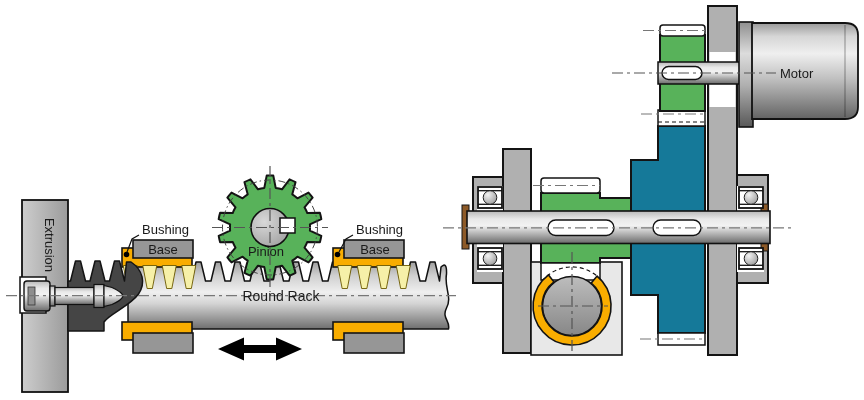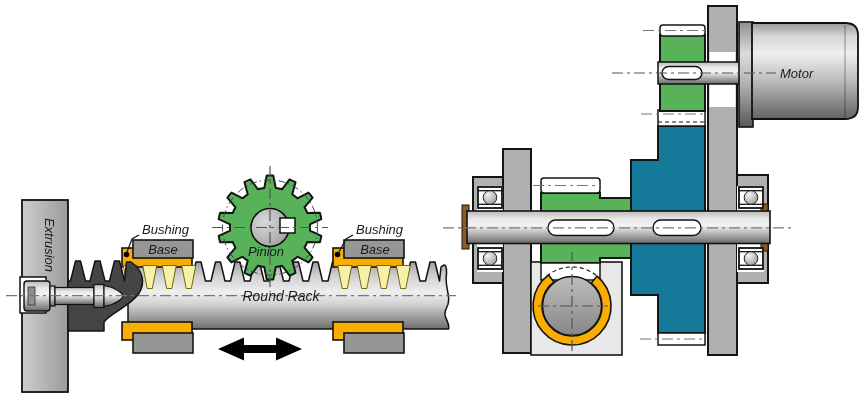--- a/index.html
+++ b/index.html
@@ -1,16 +1,16 @@
 <!DOCTYPE html>
 <html style="--gear_green: #58b25a; --big_gear_teal: #157999; --bushing_yellow: #f9ad00; --bushing_tooth_pale: #f6f0a8; --metal_gray: #b0b0b0; --base_block_gray: #969696; --light_block: #e8e8e8; --dark_stopper: #454545; --spacer_brown: #8d5a28; --outline: #141414;"><head>
 <meta charset="utf-8">
 <style>
   html,body{margin:0;padding:0;background:#fff;}
-  .stage{width:864px;height:400px;position:relative;font-family:"Liberation Sans",sans-serif;font-style:italic;}
+  .stage{width:864px;height:400px;position:relative;font-family:"Liberation Sans",sans-serif;}
   svg{display:block;}
   .metal{fill:var(--metal_gray);stroke:var(--outline);stroke-width:2;}
   .baseblock{fill:var(--base_block_gray);stroke:var(--outline);stroke-width:1.6;}
   .lightblock{fill:var(--light_block);stroke:var(--outline);stroke-width:1.6;}
   .whiteband{fill:#ffffff;stroke:var(--outline);stroke-width:1.5;}
   .teal{fill:var(--big_gear_teal);stroke:var(--outline);stroke-width:2;}
   .green{fill:var(--gear_green);stroke:var(--outline);stroke-width:2;}
   .yellow{fill:var(--bushing_yellow);stroke:var(--outline);stroke-width:1.6;}
   .pale{fill:var(--bushing_tooth_pale);stroke:#6b5900;stroke-width:0.9;}
   .brown{fill:var(--spacer_brown);stroke:var(--outline);stroke-width:1;}

